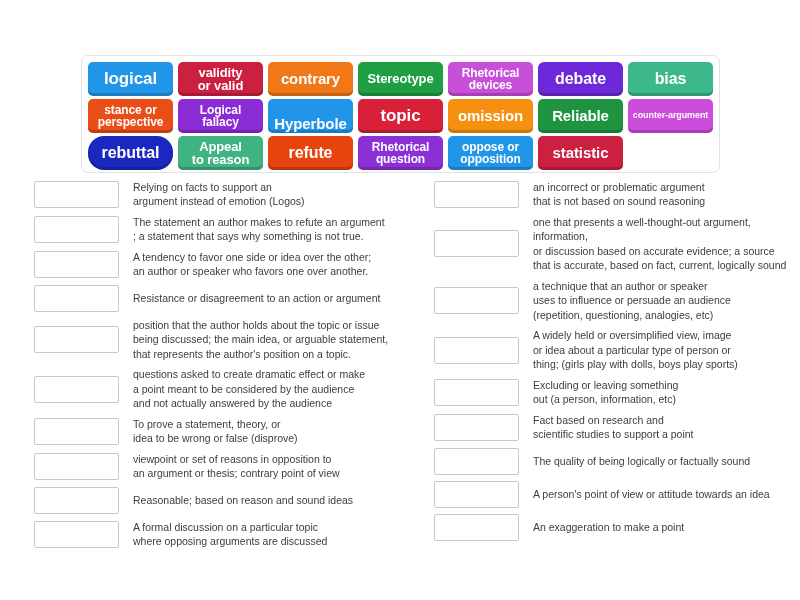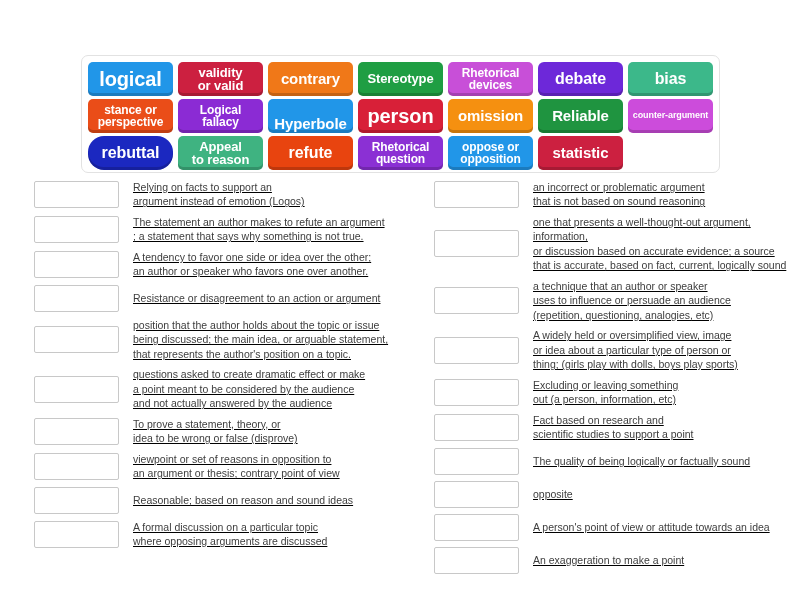--- a/index.html
+++ b/index.html
@@ -62,21 +62,21 @@
   .tile.empty {
     background: transparent;
     box-shadow: none;
   }
   .tile .t-txt {
     display: block;
     width: 100%;
   }
 
   
-  .fs-17 { font-size: 20px; }
+  .fs-17 { font-size: 17px; }
   .fs-16 { font-size: 16px; }
   .fs-15 { font-size: 15px; }
   .fs-13 { font-size: 13px; }
   .fs-12 { font-size: 12px; }
   .fs-9  { font-size: 9px; }
 
   
   .columns {
     position: absolute;
     left: 0;
@@ -87,21 +87,20 @@
   .col {
     width: 400px;
     padding-left: 34px;
     padding-right: 8px;
   }
 
   .item {
     display: flex;
     align-items: center;
     margin-bottom: 6px;
-    text-decoration: underline;
   }
   .answer-box {
     flex: 0 0 auto;
     width: 85px;
     height: 27px;
     border: 1px solid #c8c8c8;
     border-radius: 2px;
     background: #ffffff;
     margin-right: 14px;
   }
@@ -149,21 +148,21 @@
           <span class="t-txt" style="white-space: pre-line;">stance or
 perspective</span>
         </div>
         <div class="tile fs-12" style="background: rgb(139, 43, 212);">
           <span class="t-txt" style="white-space: pre-line;">Logical fallacy</span>
         </div>
         <div class="tile fs-15" style="background: rgb(33, 150, 232);">
           <span class="t-txt" style="white-space: pre-line; margin-top: 15px;">Hyperbole</span>
         </div>
         <div class="tile fs-17" style="background: rgb(216, 32, 56);">
-          <span class="t-txt" style="white-space: pre-line;">person</span>
+          <span class="t-txt" style="white-space: pre-line;">topic</span>
         </div>
         <div class="tile fs-15" style="background: rgb(245, 144, 16);">
           <span class="t-txt" style="white-space: pre-line;">omission</span>
         </div>
         <div class="tile fs-15" style="background: rgb(31, 148, 64);">
           <span class="t-txt" style="white-space: pre-line;">Reliable</span>
         </div>
         <div class="tile fs-9" style="background: rgb(204, 76, 219);">
           <span class="t-txt" style="white-space: pre-line;">counter-argument</span>
         </div>
@@ -282,24 +281,20 @@
           <div class="answer-box"></div>
           <div class="def-text">Fact based on research and
 scientific studies to support a point</div>
         </div>
         <div class="item">
           <div class="answer-box"></div>
           <div class="def-text">The quality of being logically or factually sound</div>
         </div>
         <div class="item">
           <div class="answer-box"></div>
-          <div class="def-text">opposite</div>
-        </div>
-        <div class="item">
-          <div class="answer-box"></div>
           <div class="def-text">A person's point of view or attitude towards an idea</div>
         </div>
         <div class="item">
           <div class="answer-box"></div>
           <div class="def-text">An exaggeration to make a point</div>
         </div>
       </div>
   </div>
 
 </div>

